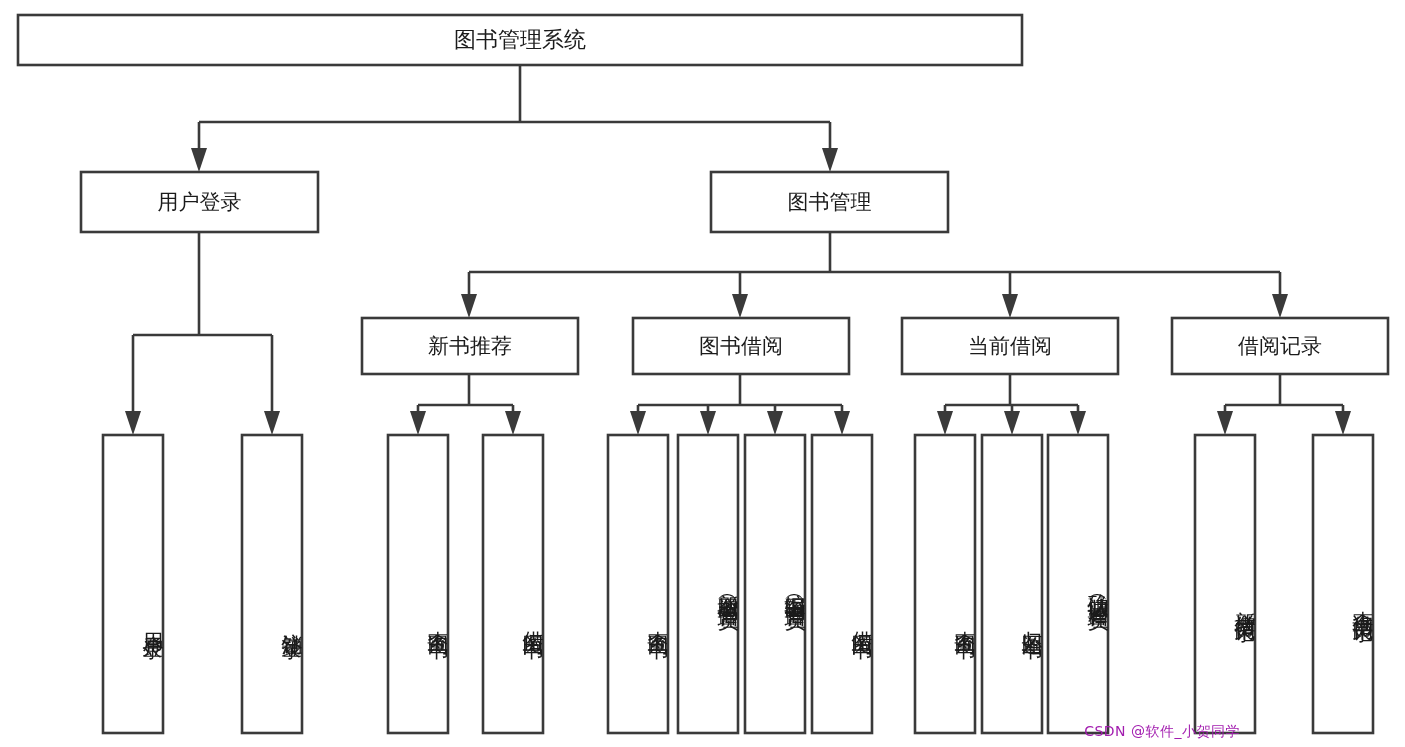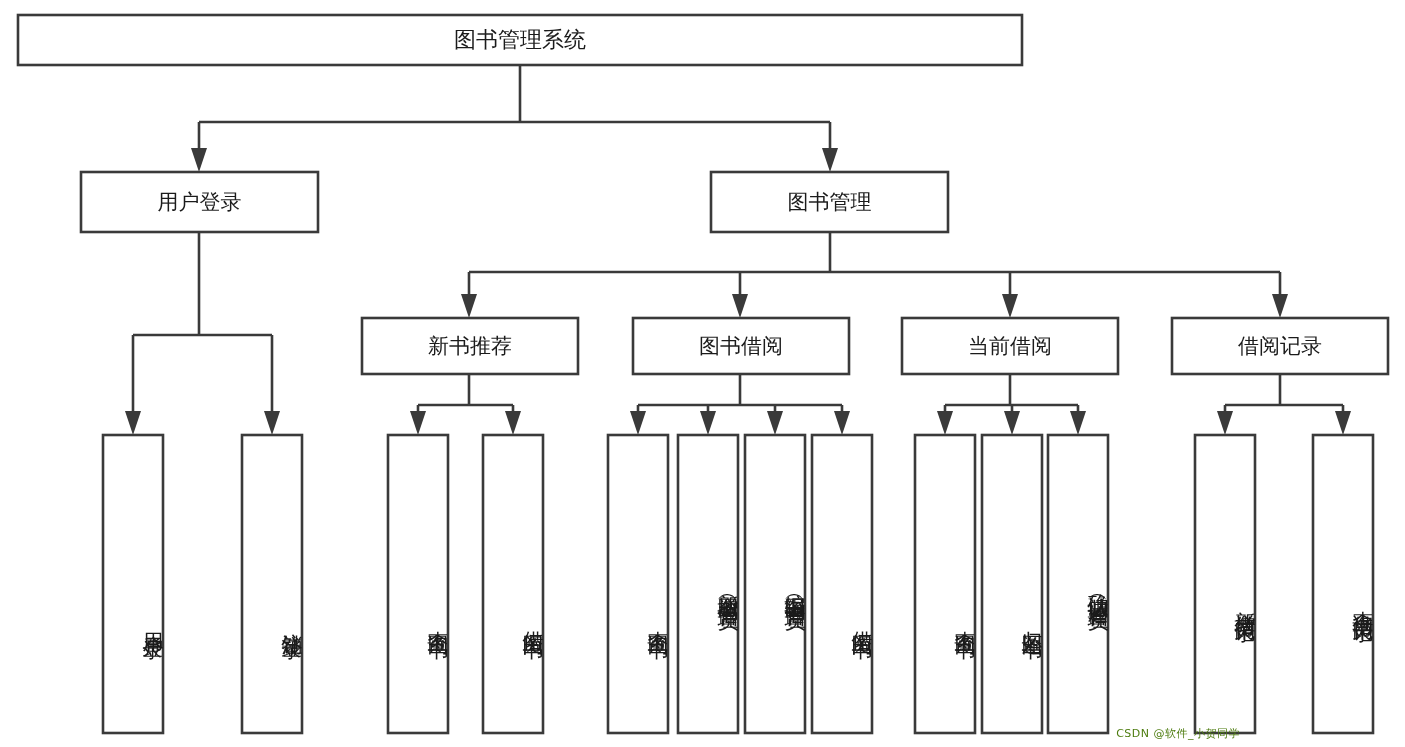--- a/index.html
+++ b/index.html
@@ -68,22 +68,22 @@
     display: flex;
     align-items: flex-start;
     justify-content: center;
     pointer-events: none;
   }
   #watermark {
     position: absolute;
     right: 12px;
     bottom: 6px;
     font-family: "DejaVu Sans", "Liberation Sans", sans-serif;
-    font-size: 11px;
-    color: #4d7c0f;
+    font-size: 14px;
+    color: #a21caf;
     white-space: nowrap;
     letter-spacing: 0.5px;
   }
 </style>
 </head>
 <body>
 
 <div id="diagram-root">
 
   <svg id="flow-svg" viewBox="0 0 1405 747">

